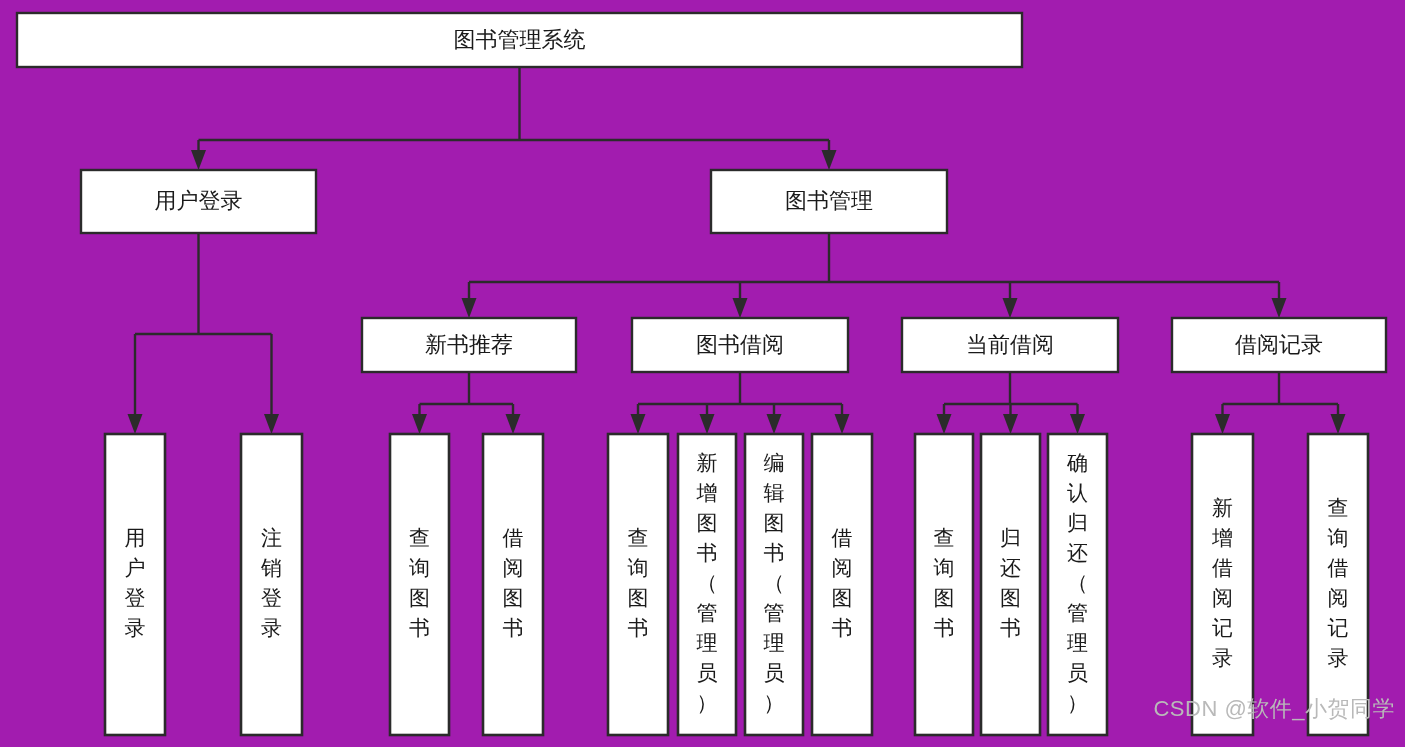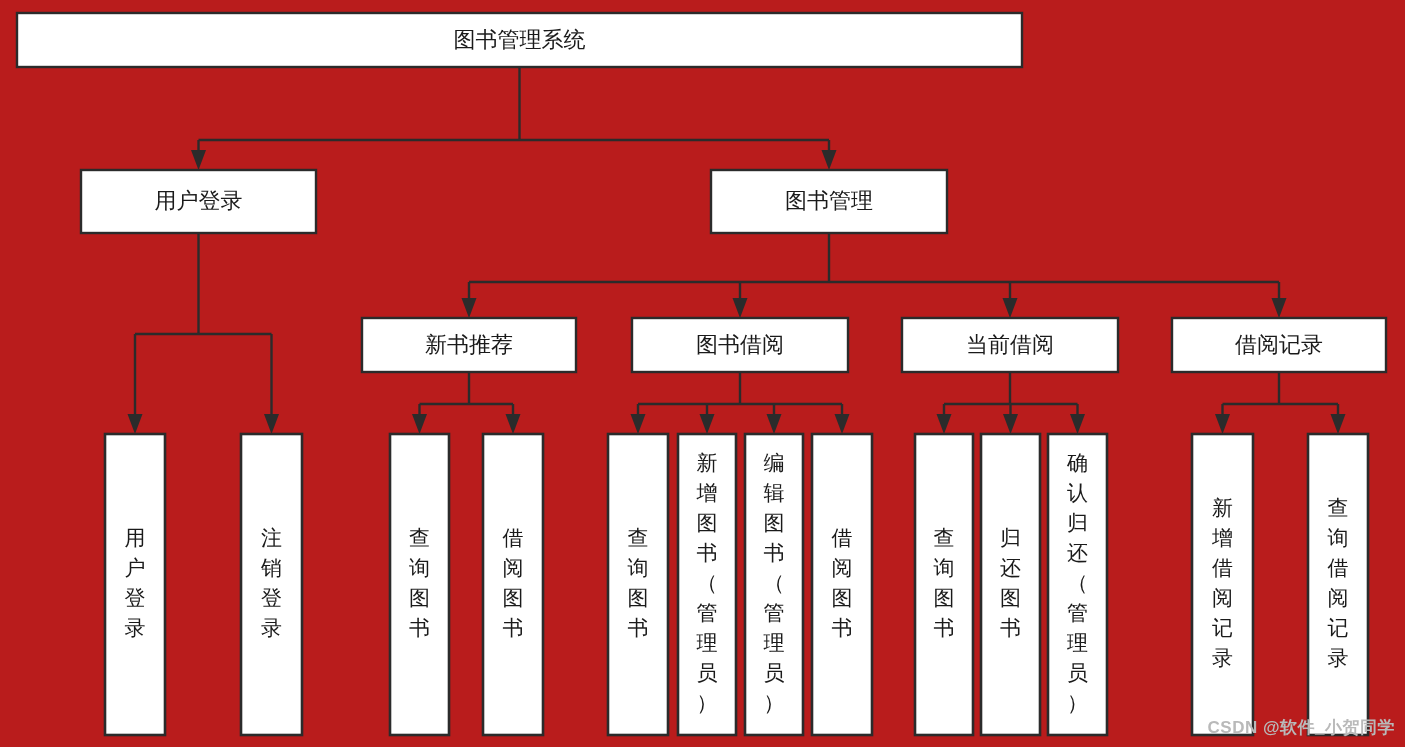--- a/index.html
+++ b/index.html
@@ -10,21 +10,21 @@
   body {
     width: 1405px;
     height: 747px;
     font-family: "Liberation Sans", "DejaVu Sans", sans-serif;
     overflow: hidden;
   }
   #diagram-root {
     position: relative;
     width: 1405px;
     height: 747px;
-    background: #b91c1c;
+    background: #a21caf;
   }
   svg.diagram-canvas {
     position: absolute;
     left: 0;
     top: 0;
     width: 1405px;
     height: 747px;
   }
   .node-box {
     fill: #ffffff;
@@ -55,29 +55,28 @@
   .vtext-char {
     font-family: "Liberation Sans", "DejaVu Sans", sans-serif;
     font-size: 21px;
     fill: #1a1a1a;
     text-anchor: middle;
     dominant-baseline: middle;
   }
   .watermark {
     position: absolute;
     right: 10px;
-    bottom: 8px;
+    bottom: 23px;
     font-family: "Liberation Sans", "DejaVu Sans", sans-serif;
-    font-size: 17px;
+    font-size: 22px;
     color: #b9b9b9;
     letter-spacing: 0.5px;
     user-select: none;
     pointer-events: none;
     white-space: nowrap;
-    font-weight: bold;
   }
 </style>
 </head>
 <body>
 
 <div id="diagram-root">
 
   <svg class="diagram-canvas" viewBox="0 0 1405 747">
     <g id="connectors-layer">
         <g>

